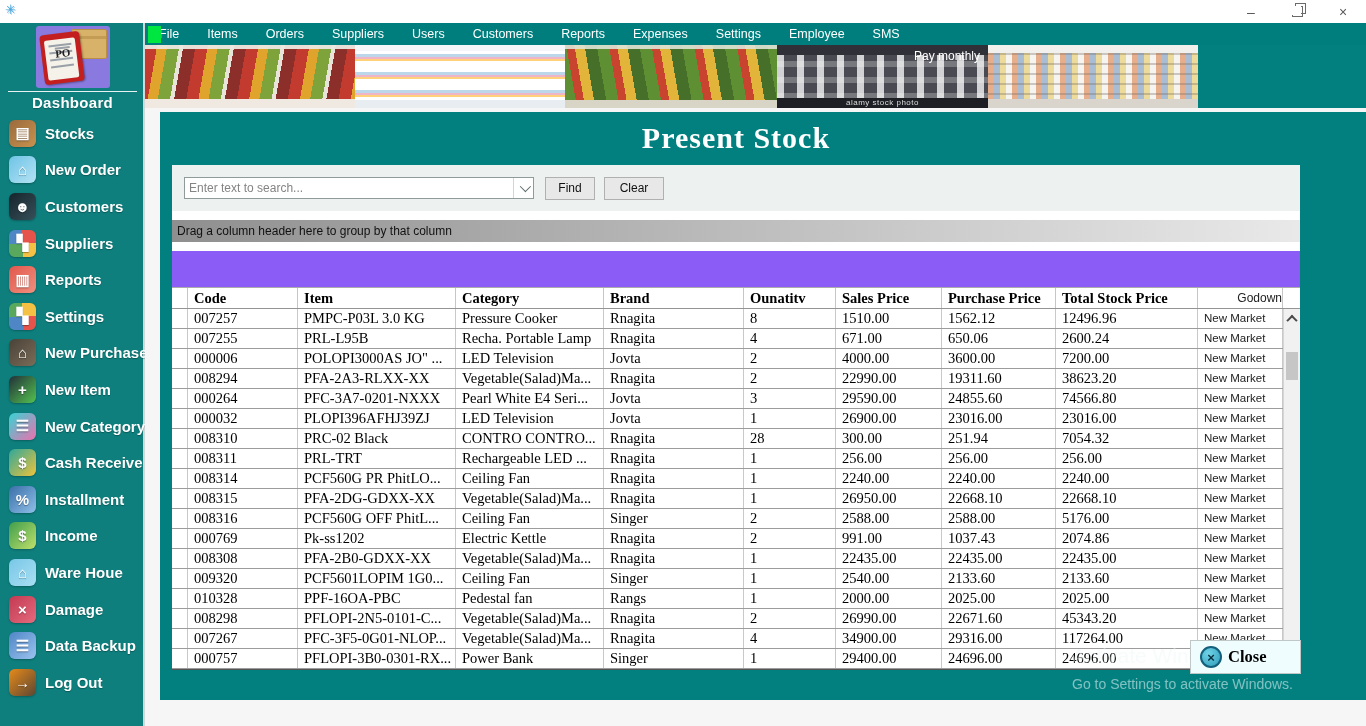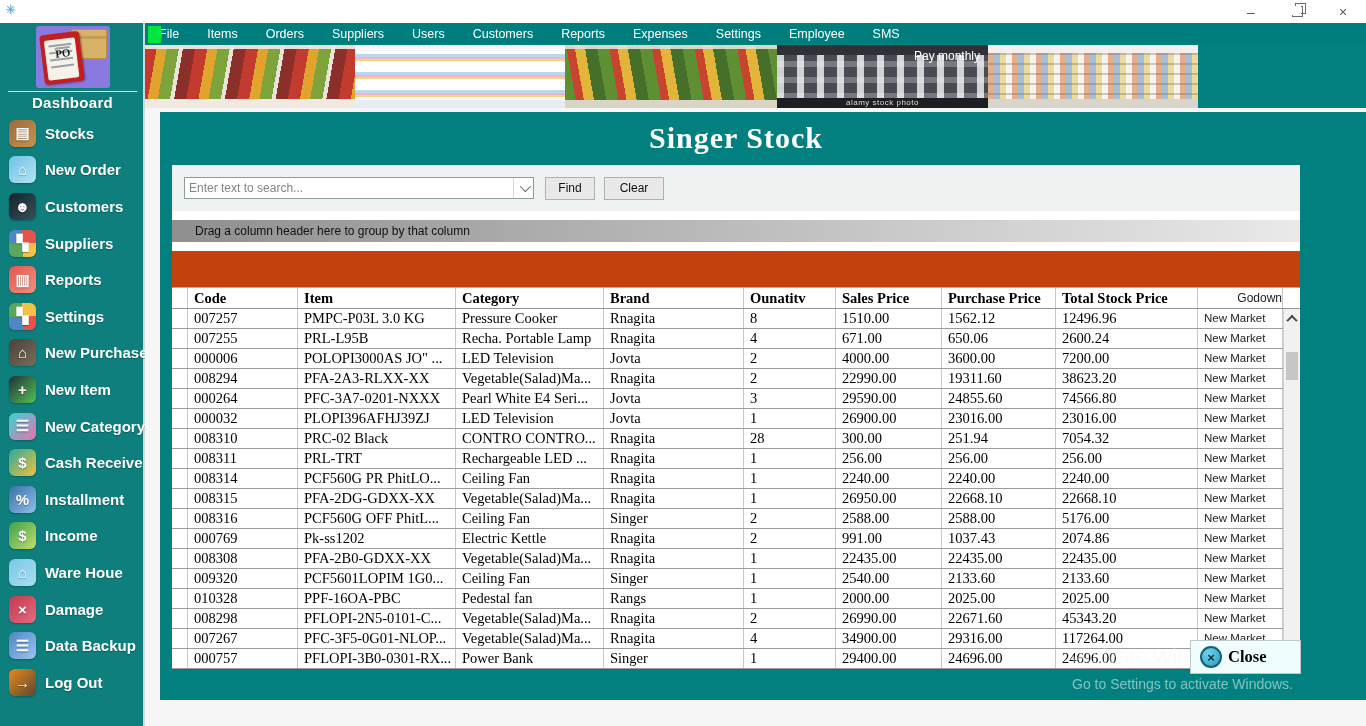--- a/index.html
+++ b/index.html
@@ -55,31 +55,31 @@
     repeating-linear-gradient(to bottom,rgba(0,0,0,0) 0 8px,rgba(120,110,100,.35) 8px 10px),
     repeating-linear-gradient(to right,rgba(228,120,60,.5) 0 6px,rgba(90,140,200,.45) 6px 12px,rgba(240,210,90,.5) 12px 18px,rgba(255,255,255,.6) 18px 24px),#e9e4dc;}
   .pay-monthly{position:absolute;right:8px;top:4px;color:#fff;font-size:12px;}
   .alamy{position:absolute;left:0;bottom:1px;width:100%;text-align:center;color:#ddd;font-size:8px;letter-spacing:.5px;}
 
   
   .bodyarea{position:absolute;left:145px;top:108px;width:1221px;height:618px;background:#f6f6f6;}
   .teal-panel{position:absolute;left:160px;top:112px;width:1206px;height:588px;background:#028080;}
   .page-title{position:absolute;left:172px;top:121px;width:1128px;text-align:center;color:#fff;font-family:"Liberation Serif",serif;font-weight:bold;font-size:30px;letter-spacing:1px;}
 
-  .inner{position:absolute;left:172px;top:165px;width:1128px;height:469px;background:#c2410c;}
+  .inner{position:absolute;left:172px;top:165px;width:1128px;height:469px;background:#8b5cf6;}
   .search-row{height:46px;background:#edf1f0;display:flex;align-items:center;padding-left:12px;box-sizing:border-box;}
   .combo{width:350px;height:22px;background:#fff;border:1px solid #8f9a9a;display:flex;align-items:center;box-sizing:border-box;}
   .combo .ph{flex:1;color:#848484;font-size:12px;padding-left:4px;white-space:nowrap;overflow:hidden;}
   .combo .arrow-btn{width:19px;height:20px;border-left:1px solid #cfd6d6;display:flex;align-items:center;justify-content:center;cursor:pointer;}
   .chev{width:7px;height:7px;border-right:1.5px solid #5a6a6a;border-bottom:1.5px solid #5a6a6a;transform:rotate(45deg) translateY(-2px);}
   .btn{height:23px;background:#e8e8e8;border:1px solid #b0b0b0;font-size:12px;color:#111;display:flex;align-items:center;justify-content:center;cursor:pointer;box-sizing:border-box;}
   .btn.find{width:50px;margin-left:11px;}
   .btn.clear{width:60px;margin-left:9px;}
   .gap8{height:9px;background:#fff;}
-  .group-bar{height:22px;line-height:22px;background:linear-gradient(to right,#8f8f8f,#e9e9e9);color:#111;font-size:12px;padding-left:23px;}
+  .group-bar{height:22px;line-height:22px;background:linear-gradient(to right,#8f8f8f,#e9e9e9);color:#111;font-size:12px;padding-left:5px;}
   .gap10{height:9px;background:#fff;}
 
   
   .grid{position:relative;height:383px;border-bottom:2px solid #555;box-sizing:border-box;margin-top:36px;}
   .grow{display:grid;grid-template-columns:16px 110px 158px 148px 140px 92px 106px 114px 142px 85px;}
   .gh{height:22px;border-top:1px solid #ababab;border-bottom:1px solid #949494;box-sizing:border-box;background:#fff;}
   .hc{font-family:"Liberation Serif",serif;font-weight:bold;font-size:14.5px;color:#000;padding-left:6px;border-right:1px solid #c6c6c6;line-height:20px;white-space:nowrap;overflow:hidden;box-sizing:border-box;cursor:pointer;}
   .hc.ind{border-right:1px solid #c6c6c6;cursor:default;}
   .gh .idx8{font-family:Liberation Sans, sans-serif;font-weight:normal;font-size:12px;color:#222;text-align:right;}
   .tr{height:20px;border-bottom:1px solid #9c9c9c;box-sizing:border-box;cursor:pointer;background:#fff;}
@@ -250,21 +250,21 @@
     <div class="seg seg3"></div>
     <div class="seg seg4">
       <span class="pay-monthly">Pay monthly</span>
       <span class="alamy">alamy stock photo</span>
     </div>
     <div class="seg seg5"></div>
   </div>
 
   <div class="bodyarea"></div>
   <div class="teal-panel"></div>
-  <div class="page-title">Singer Stock</div>
+  <div class="page-title">Present Stock</div>
 
   <div class="inner">
     <div class="search-row">
       <div class="combo">
         <span class="ph">Enter text to search...</span>
         <span class="arrow-btn">
             <span class="chev"></span>
           </span>
       </div>
       <div class="btn find">Find</div>

